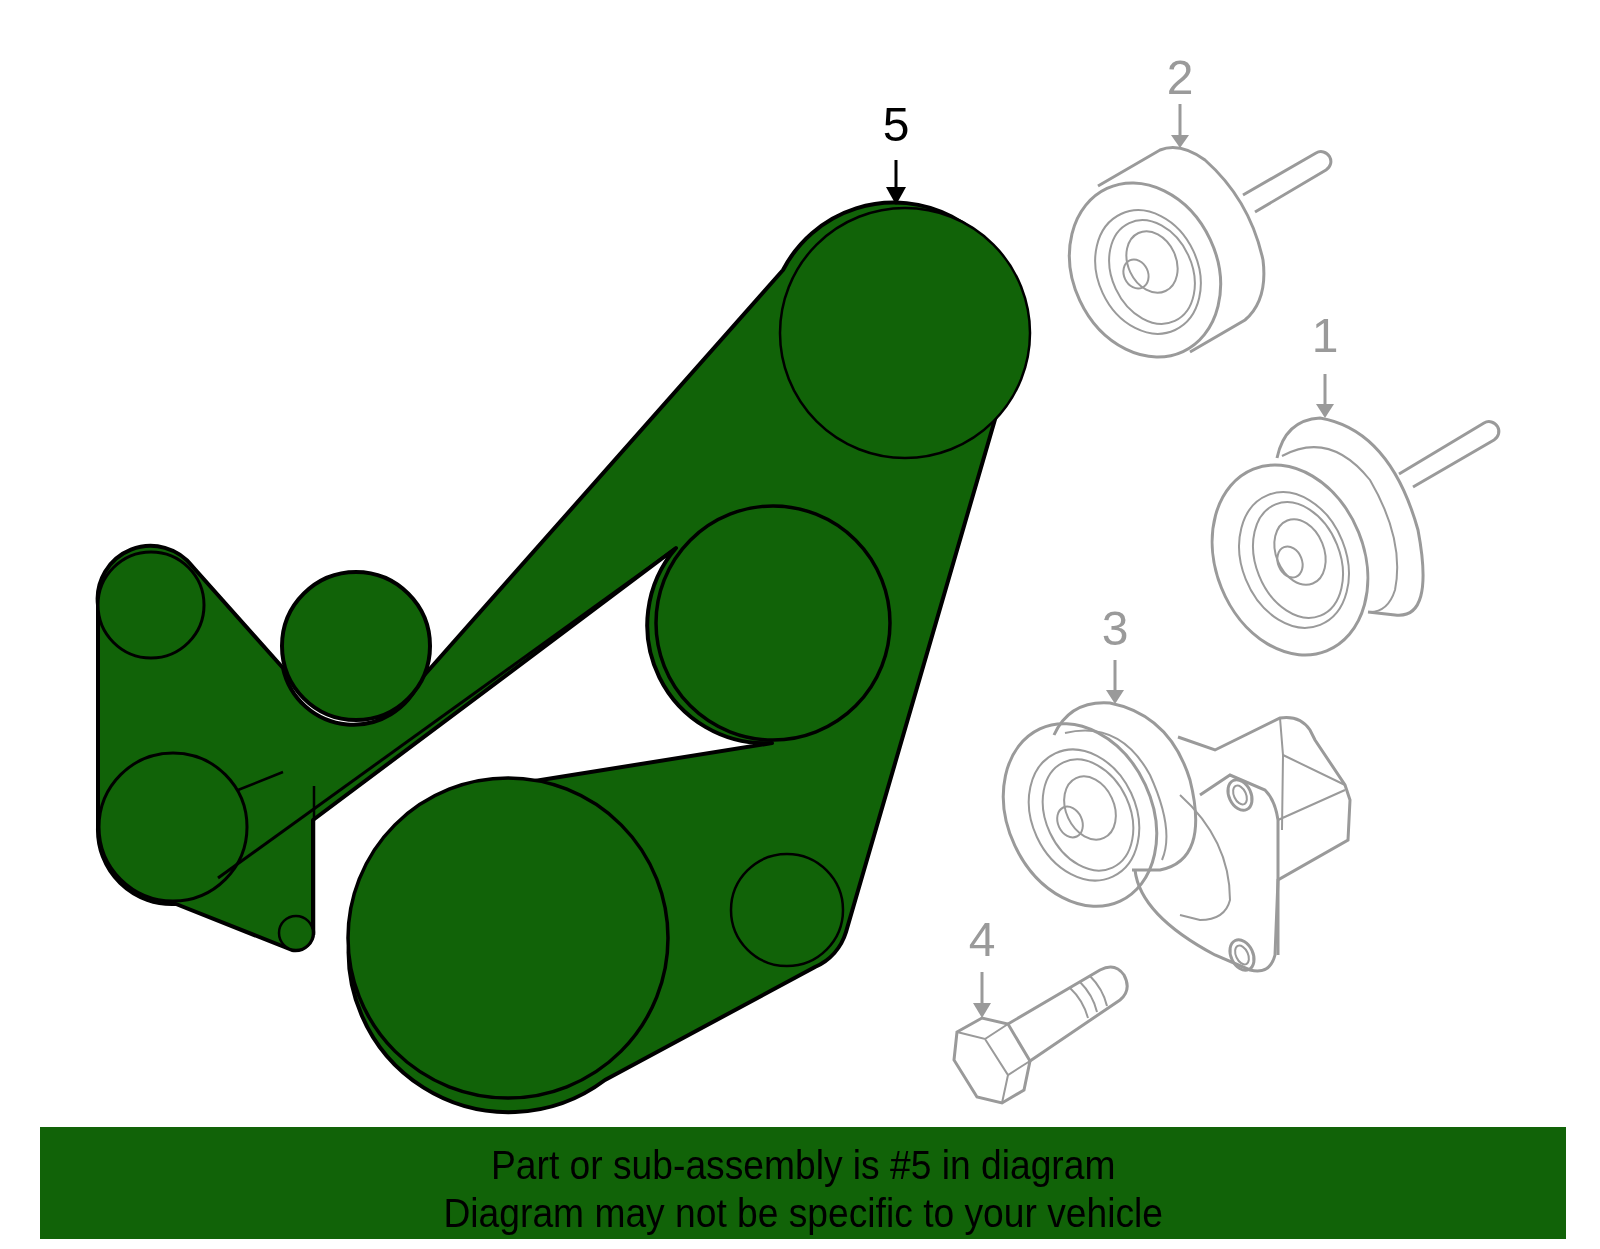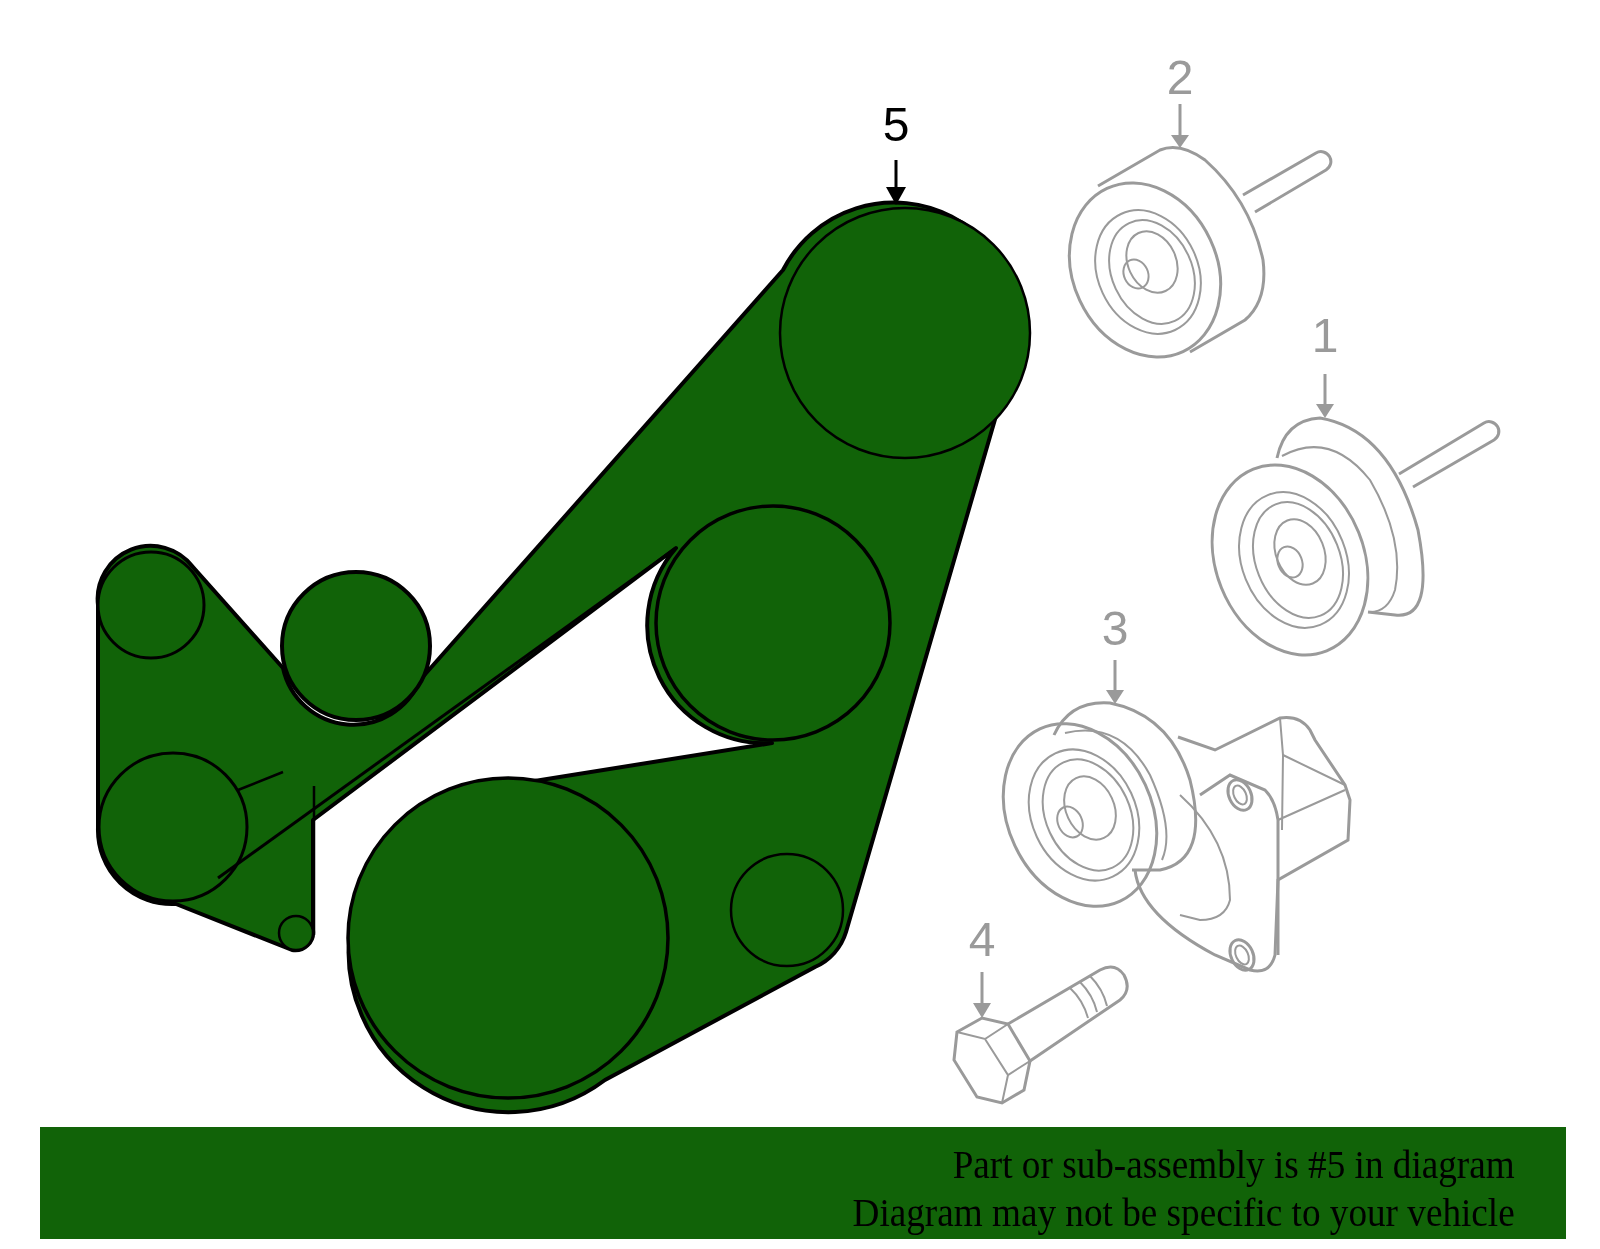--- a/index.html
+++ b/index.html
@@ -1,21 +1,21 @@
 <!DOCTYPE html>
 <html><head>
 <meta charset="utf-8">
 <style>
   html, body { margin: 0; padding: 0; background: #ffffff; }
   body { width: 1600px; height: 1249px; position: relative; overflow: hidden;
          font-family: "Liberation Sans", sans-serif; }
   #diagram { position: absolute; left: 0; top: 0; width: 1600px; height: 1249px; }
   .callout-num { font-family: "Liberation Sans", sans-serif; font-size: 48px; }
   #banner { position: absolute; left: 40px; top: 1127px; width: 1526px; height: 112px;
-            background: #116308; color: #000000; text-align: right; font-family: Liberation Serif, serif; }
+            background: #116308; color: #000000; text-align: center; }
   #banner .line { font-size: 40px; line-height: 48px; position: absolute; left: 0; width: 1530px;
                   transform: scaleX(0.93); transform-origin: 740px 0; }
   #banner .l1 { top: 14px; }
   #banner .l2 { top: 62px; }
 </style>
 </head>
 <body>
 
 <svg id="diagram" viewBox="0 0 1600 1249" xmlns="http://www.w3.org/2000/svg">
 

